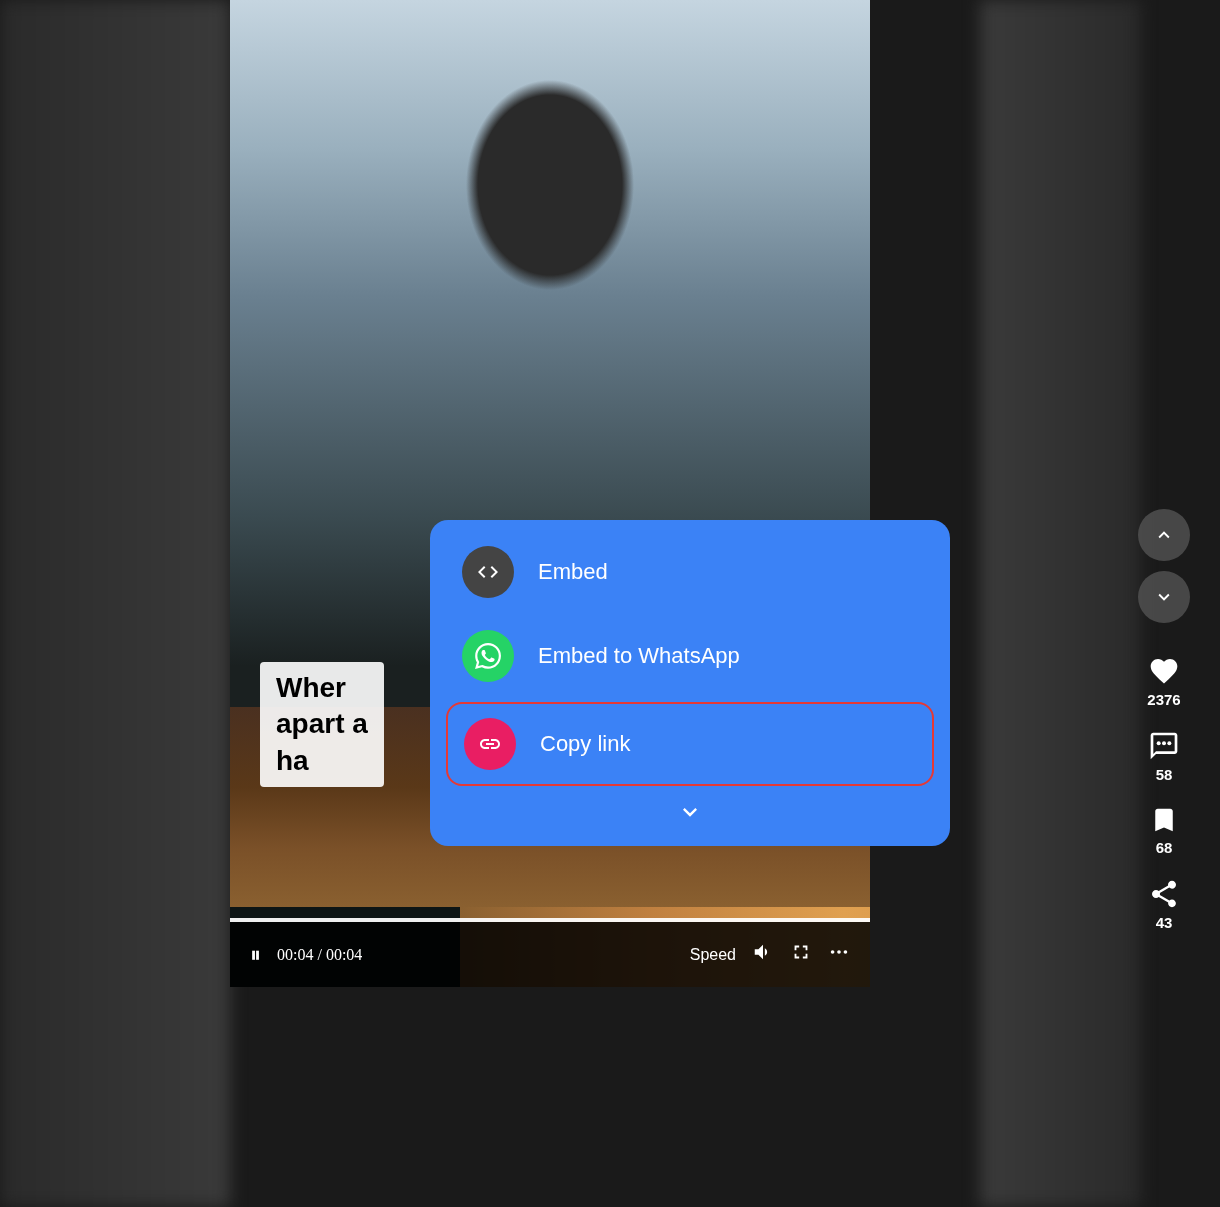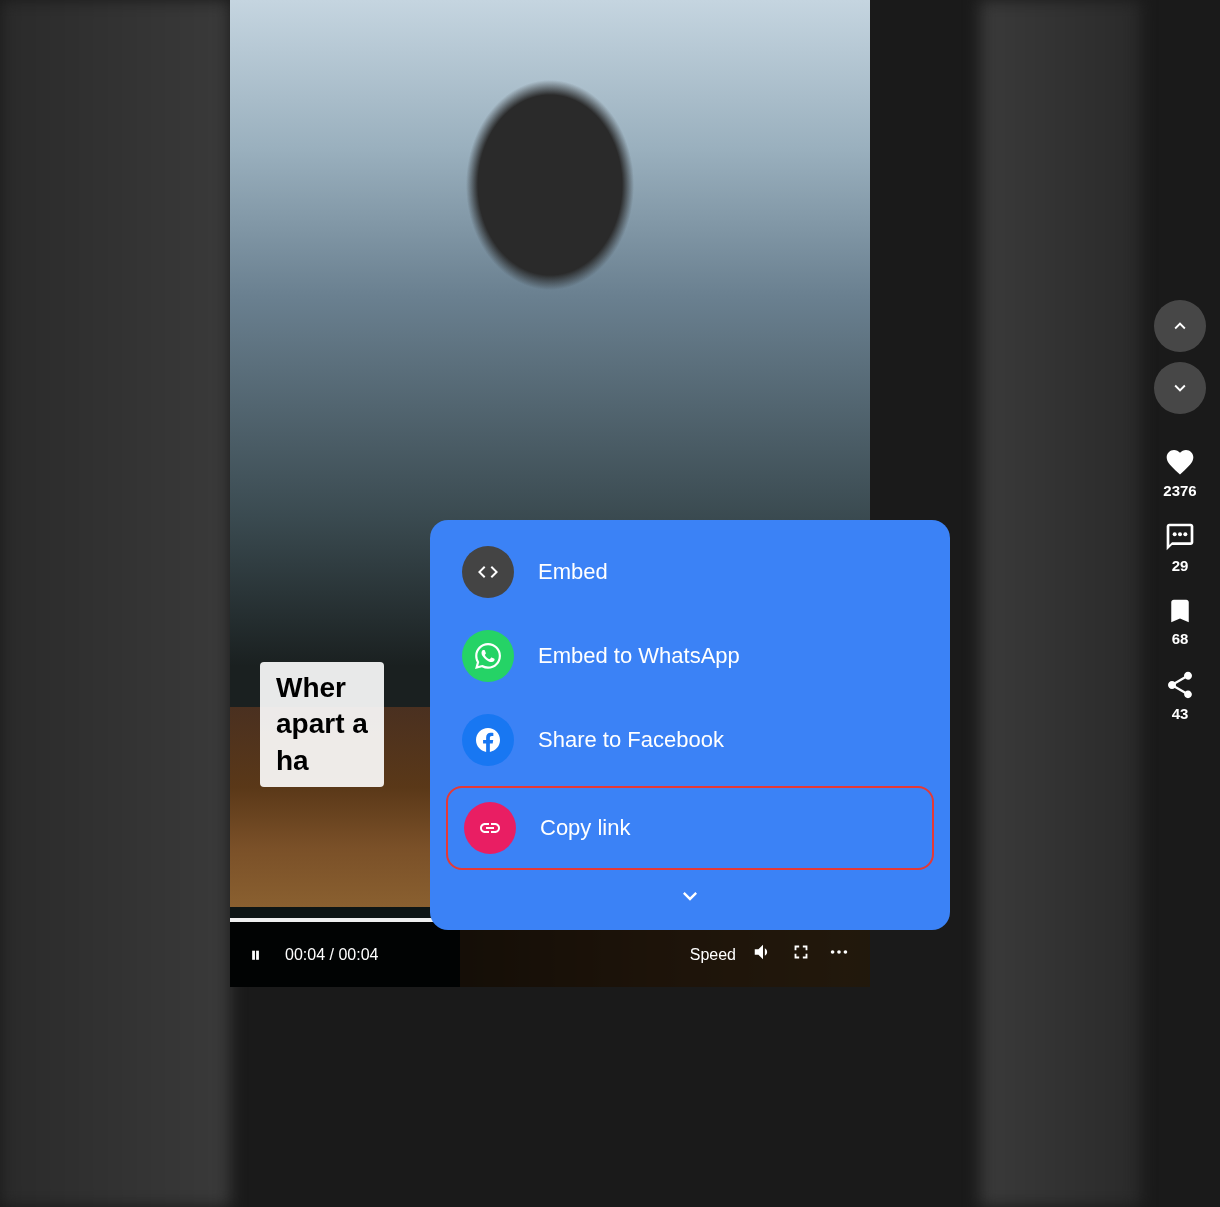--- a/index.html
+++ b/index.html
@@ -116,43 +116,44 @@
     }
     .ctrl-btn {
       color: #fff;
       font-size: 22px;
       cursor: pointer;
       display: flex; align-items: center; justify-content: center;
     }
     .time-display {
       color: #fff;
       font-size: 16px;
-      margin-left: 8px;
+      margin-left: 0;
+      font-family: Liberation Serif, serif;
     }
     .ctrl-spacer { flex: 1; }
     .ctrl-speed {
       color: #fff;
       font-size: 16px;
       cursor: pointer;
     }
     .ctrl-volume { color: #fff; font-size: 20px; cursor: pointer; }
     .ctrl-fullscreen { color: #fff; font-size: 20px; cursor: pointer; }
     .ctrl-more { color: #fff; font-size: 20px; cursor: pointer; }
 
     
     .right-sidebar {
       position: absolute;
-      right: 0;
+      right: 16px;
       top: 0;
       width: 80px;
       height: 1140px;
       display: flex;
       flex-direction: column;
       align-items: center;
-      justify-content: flex-start;
+      justify-content: center;
       padding-top: 300px;
       gap: 0;
       z-index: 15;
     }
 
     .nav-btn {
       width: 52px;
       height: 52px;
       border-radius: 26px;
       background: rgba(80,80,80,0.85);
@@ -346,21 +347,21 @@
     <div class="action-count">2376</div>
 
     <div class="action-icon">
       <svg width="32" height="32" viewBox="0 0 24 24" fill="white">
           <path d="M20 2H4c-1.1 0-2 .9-2 2v18l4-4h14c1.1 0 2-.9 2-2V4c0-1.1-.9-2-2-2zm0 14H6l-2 2V4h16v12z"></path>
           <circle cx="8" cy="10" r="1.5" fill="white"></circle>
           <circle cx="12" cy="10" r="1.5" fill="white"></circle>
           <circle cx="16" cy="10" r="1.5" fill="white"></circle>
         </svg>
     </div>
-    <div class="action-count">29</div>
+    <div class="action-count">58</div>
 
     <div class="action-icon">
       <svg width="30" height="30" viewBox="0 0 24 24" fill="white">
           <path d="M17 3H7c-1.1 0-1.99.9-1.99 2L5 21l7-3 7 3V5c0-1.1-.9-2-2-2z"></path>
         </svg>
     </div>
     <div class="action-count">68</div>
 
     <div class="action-icon">
       <svg width="32" height="32" viewBox="0 0 24 24" fill="white">
@@ -384,28 +385,20 @@
 
     <div class="share-menu-item">
       <div class="share-icon-circle icon-whatsapp">
         <svg width="26" height="26" viewBox="0 0 24 24" fill="white">
             <path d="M17.472 14.382c-.297-.149-1.758-.867-2.03-.967-.273-.099-.471-.148-.67.15-.197.297-.767.966-.94 1.164-.173.199-.347.223-.644.075-.297-.15-1.255-.463-2.39-1.475-.883-.788-1.48-1.761-1.653-2.059-.173-.297-.018-.458.13-.606.134-.133.298-.347.446-.52.149-.174.198-.298.298-.497.099-.198.05-.371-.025-.52-.075-.149-.669-1.612-.916-2.207-.242-.579-.487-.5-.669-.51-.173-.008-.371-.01-.57-.01-.198 0-.52.074-.792.372-.272.297-1.04 1.016-1.04 2.479 0 1.462 1.065 2.875 1.213 3.074.149.198 2.096 3.2 5.077 4.487.709.306 1.262.489 1.694.625.712.227 1.36.195 1.871.118.571-.085 1.758-.719 2.006-1.413.248-.694.248-1.289.173-1.413-.074-.124-.272-.198-.57-.347m-5.421 7.403h-.004a9.87 9.87 0 01-5.031-1.378l-.361-.214-3.741.982.998-3.648-.235-.374a9.86 9.86 0 01-1.51-5.26c.001-5.45 4.436-9.884 9.888-9.884 2.64 0 5.122 1.03 6.988 2.898a9.825 9.825 0 012.893 6.994c-.003 5.45-4.437 9.884-9.885 9.884m8.413-18.297A11.815 11.815 0 0012.05 0C5.495 0 .16 5.335.157 11.892c0 2.096.547 4.142 1.588 5.945L.057 24l6.305-1.654a11.882 11.882 0 005.683 1.448h.005c6.554 0 11.89-5.335 11.893-11.893a11.821 11.821 0 00-3.48-8.413z"></path>
           </svg>
       </div>
       <span class="share-menu-label">Embed to WhatsApp</span>
     </div>
 
-    <div class="share-menu-item">
-      <div class="share-icon-circle icon-facebook">
-        <svg width="24" height="24" viewBox="0 0 24 24" fill="white">
-            <path d="M24 12.073c0-6.627-5.373-12-12-12s-12 5.373-12 12c0 5.99 4.388 10.954 10.125 11.854v-8.385H7.078v-3.47h3.047V9.43c0-3.007 1.792-4.669 4.533-4.669 1.312 0 2.686.235 2.686.235v2.953H15.83c-1.491 0-1.956.925-1.956 1.874v2.25h3.328l-.532 3.47h-2.796v8.385C19.612 23.027 24 18.062 24 12.073z"></path>
-          </svg>
-      </div>
-      <span class="share-menu-label">Share to Facebook</span>
-    </div>
 
     <div class="share-menu-item highlighted">
       <div class="share-icon-circle icon-copylink">
         <svg width="24" height="24" viewBox="0 0 24 24" fill="white">
             <path d="M3.9 12c0-1.71 1.39-3.1 3.1-3.1h4V7H7c-2.76 0-5 2.24-5 5s2.24 5 5 5h4v-1.9H7c-1.71 0-3.1-1.39-3.1-3.1zM8 13h8v-2H8v2zm9-6h-4v1.9h4c1.71 0 3.1 1.39 3.1 3.1s-1.39 3.1-3.1 3.1h-4V17h4c2.76 0 5-2.24 5-5s-2.24-5-5-5z"></path>
           </svg>
       </div>
       <span class="share-menu-label">Copy link</span>
     </div>
 

